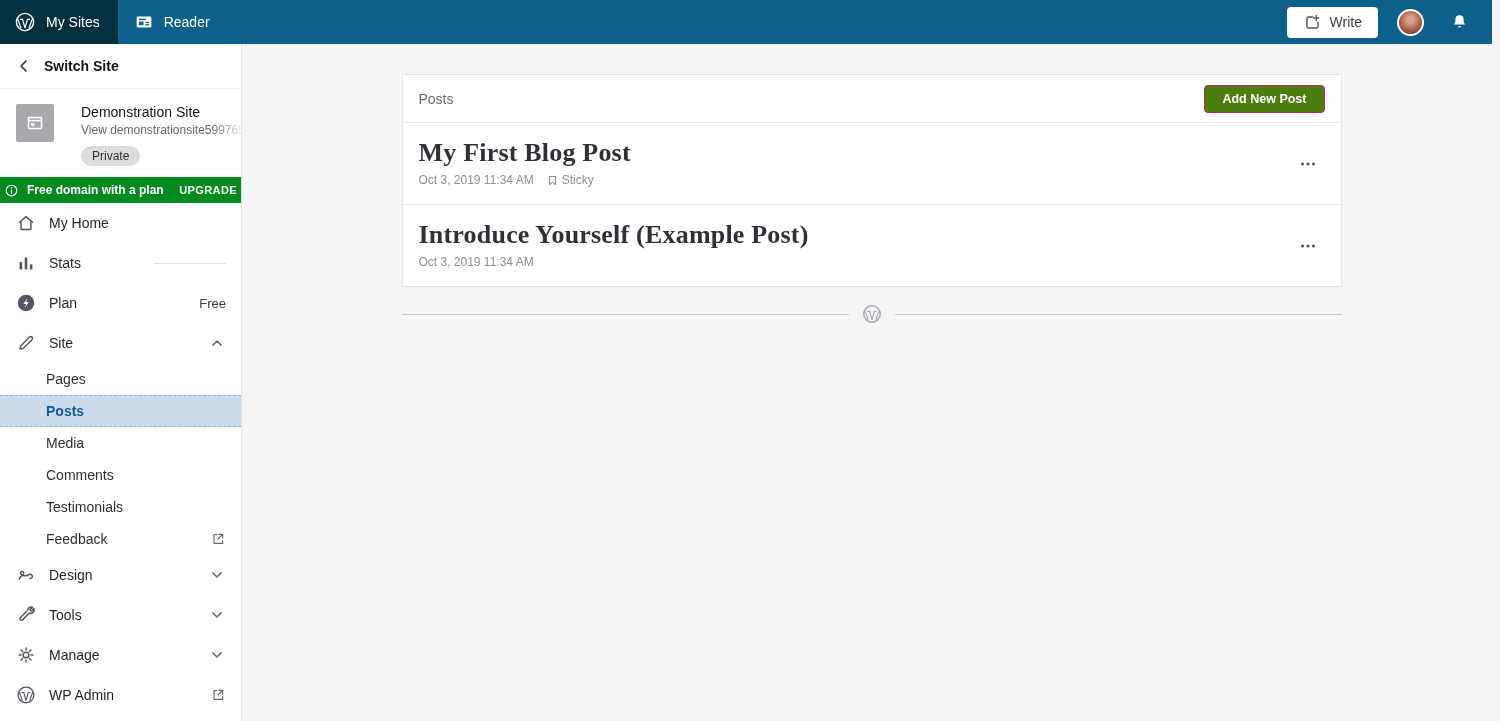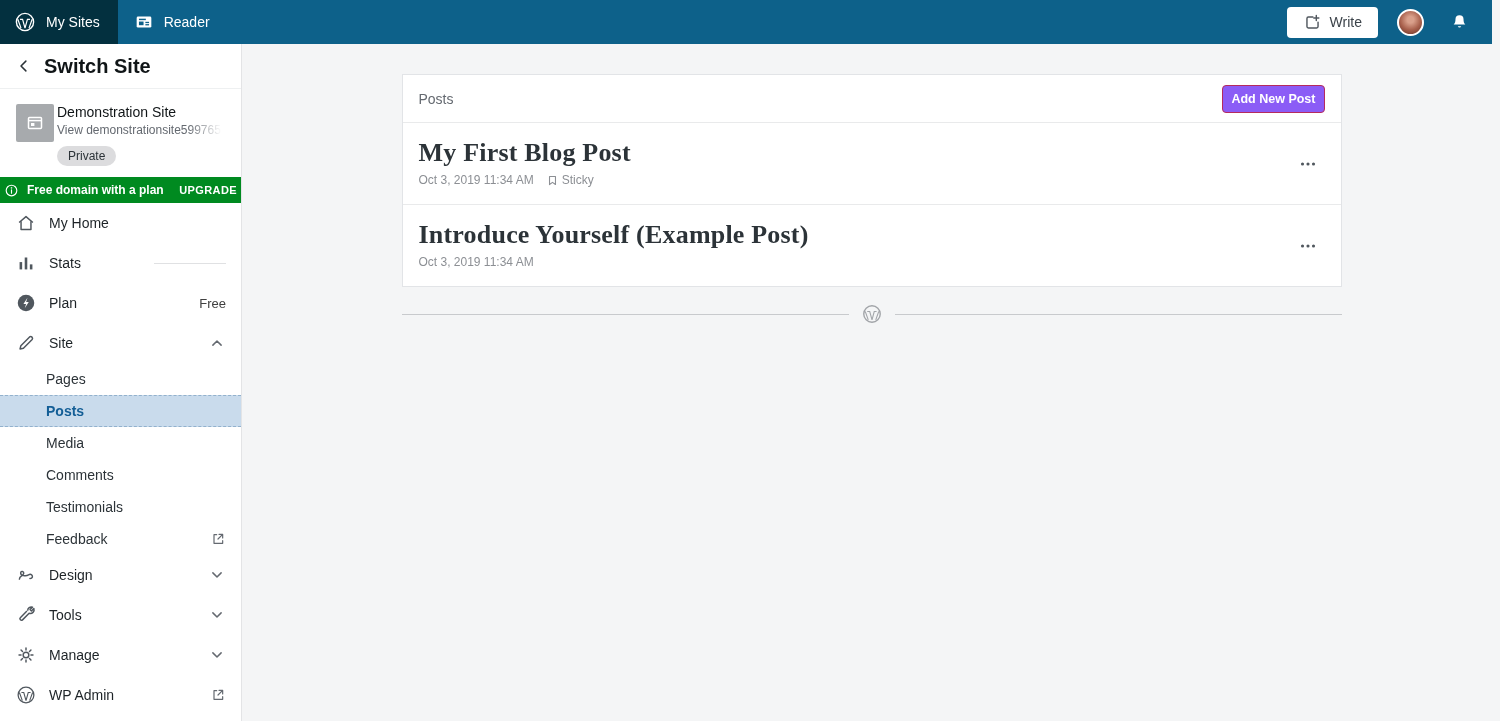--- a/index.html
+++ b/index.html
@@ -20,23 +20,23 @@
   .write-btn svg { color:#50575e; }
   .avatar { width:27px; height:27px; border-radius:50%; align-self:center;
     border:2px solid #fff; cursor:pointer; margin:0 5px;
     background:radial-gradient(circle at 50% 38%, #d9a08b 18%, #a9614d 55%, #70392c 90%); }
   .bell-wrap { display:flex; align-items:center; padding:0 22px 0 20px; cursor:pointer; }
 
   
   .sidebar { position:absolute; top:44px; left:0; bottom:0; width:242px;
     background:#fff; border-right:1px solid #e3e4e6; overflow:hidden; }
   .switch-site { height:45px; display:flex; align-items:center; gap:11px;
-    padding:0 15px; font-size:20px; font-weight:700; color:#101517;
+    padding:0 15px; font-size:14px; font-weight:700; color:#101517;
     border-bottom:1px solid #eef0f1; cursor:pointer; }
-  .site-card { display:flex; gap:3px; padding:15px 16px 11px; cursor:pointer; }
+  .site-card { display:flex; gap:27px; padding:15px 16px 11px; cursor:pointer; }
   .site-icon { width:38px; height:38px; background:#a7aaad; border-radius:2px;
     flex-shrink:0; display:flex; align-items:center; justify-content:center; color:#fff; }
   .site-title { font-size:14px; color:#101517; margin-bottom:3px; }
   .site-url { font-size:12px; color:#646970; white-space:nowrap; overflow:hidden; width:168px;
     -webkit-mask-image:linear-gradient(90deg,#000 78%,transparent 98%);
             mask-image:linear-gradient(90deg,#000 78%,transparent 98%); }
   .private-badge { display:inline-block; margin-top:9px; background:#dcdcde;
     border-radius:10px; padding:3px 11px; font-size:12px; color:#2c3338; }
   .upgrade-banner { height:26px; background:#008a20; color:#fff; display:flex;
     align-items:center; gap:8px; padding:0 4px; font-size:12px; font-weight:700; cursor:pointer; }
@@ -70,22 +70,22 @@
   .count-badge { display:inline-flex; align-items:center; justify-content:center;
     min-width:22px; height:17px; border:1px solid #8c8f94; border-radius:50%;
     font-size:11px; color:#50575e; background:#fff; }
   .search-btn { margin-left:auto; align-self:center; background:none; border:none;
     color:#0675c4; cursor:pointer; padding:4px 2px; }
 
   .posts-card { margin-top:15px; background:#fff; border:1px solid #e2e4e7; }
   .posts-header { height:48px; display:flex; align-items:center;
     justify-content:space-between; padding:0 16px; border-bottom:1px solid #e9eaeb; }
   .posts-header-title { font-size:14px; color:#646970; }
-  .add-post-btn { background:#8b5cf6; color:#fff; border:1px solid #b52a5e;
-    border-radius:4px; height:28px; padding:0 8px; font-size:12.5px;
+  .add-post-btn { background:#4d7c0f; color:#fff; border:1px solid #b52a5e;
+    border-radius:4px; height:28px; padding:0 17px; font-size:12.5px;
     font-weight:700; font-family:inherit; cursor:pointer; }
 
   .post-row { position:relative; padding:15px 60px 17px 16px; border-bottom:1px solid #e9eaeb; }
   .post-row:last-child { border-bottom:none; }
   .post-title { font-family:"Liberation Serif", serif; font-size:26px;
     font-weight:700; color:#2c3338; letter-spacing:.2px; cursor:pointer; display:inline-block; }
   .post-meta { margin-top:5px; font-size:12px; color:#8c8f94; display:flex;
     align-items:center; gap:4px; }
   .sticky-flag { display:flex; align-items:center; gap:3px; margin-left:8px; color:#8c8f94; }
   .row-ellipsis { position:absolute; right:16px; top:50%; transform:translateY(-50%);

